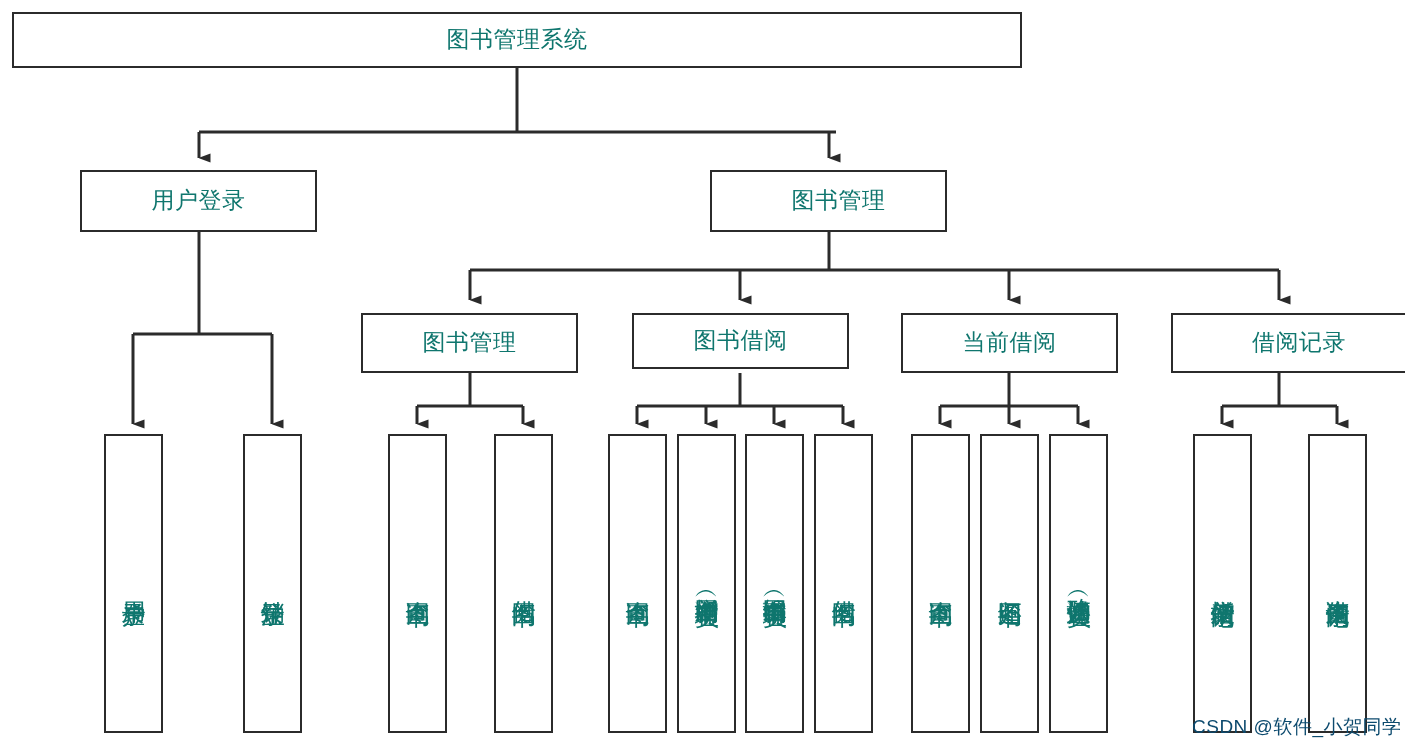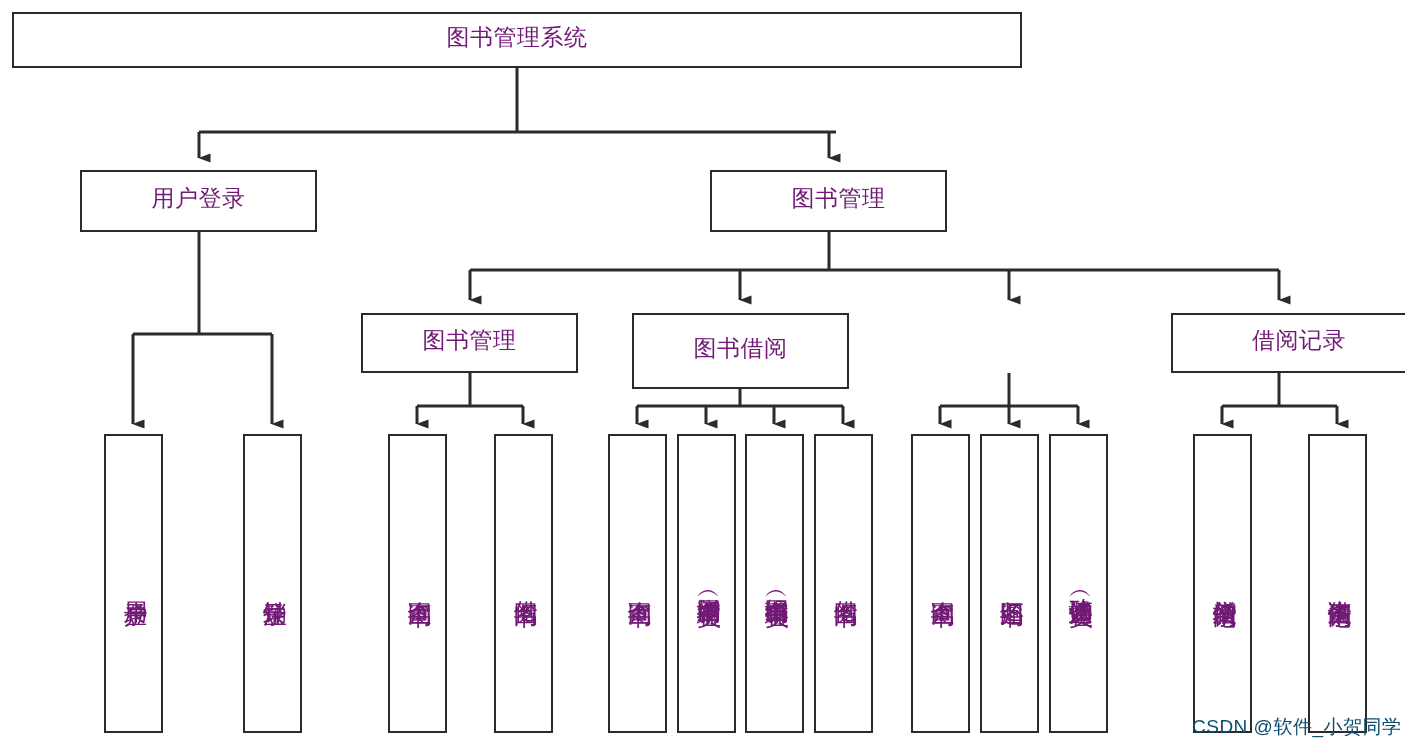--- a/index.html
+++ b/index.html
@@ -25,23 +25,22 @@
     height: 747px;
   }
   .node {
     position: absolute;
     box-sizing: border-box;
     background: #ffffff;
     border: 2px solid #2b2b2b;
     display: flex;
     align-items: center;
     justify-content: center;
-    color: #701a75;
+    color: #0f766e;
     z-index: 2;
-    font-family: Liberation Mono, monospace;
   }
   .node.horiz {
     font-size: 23px;
     letter-spacing: 0.5px;
     line-height: 1.1;
   }
   .node.vert {
     writing-mode: vertical-rl;
     text-orientation: upright;
     font-size: 24px;
@@ -127,22 +126,25 @@
   <div class="node horiz" style="left:80px; top:170px; width:237px; height:62px;">
     <span>用户登录</span>
   </div>
   <div class="node horiz" style="left:710px; top:170px; width:237px; height:62px;padding-left:20px;">
     <span>图书管理</span>
   </div>
 
   <div class="node horiz" style="left:361px; top:313px; width:217px; height:60px;">
     <span>图书管理</span>
   </div>
-  <div class="node horiz" style="left:632px; top:313px; width:217px; height:76px;">
+  <div class="node horiz" style="left:632px; top:313px; width:217px; height:56px;">
     <span>图书借阅</span>
+  </div>
+  <div class="node horiz" style="left:901px; top:313px; width:217px; height:60px;">
+    <span>当前借阅</span>
   </div>
   <div class="node horiz" style="left:1171px; top:313px; width:256px; height:60px;">
     <span>借阅记录</span>
   </div>
 
   <div class="node vert" style="left:104px; top:434px; width:59px; height:299px;">
     <span class="vtext">用户登录</span>
   </div>
   <div class="node vert" style="left:243px; top:434px; width:59px; height:299px;">
     <span class="vtext">注销登录</span>

